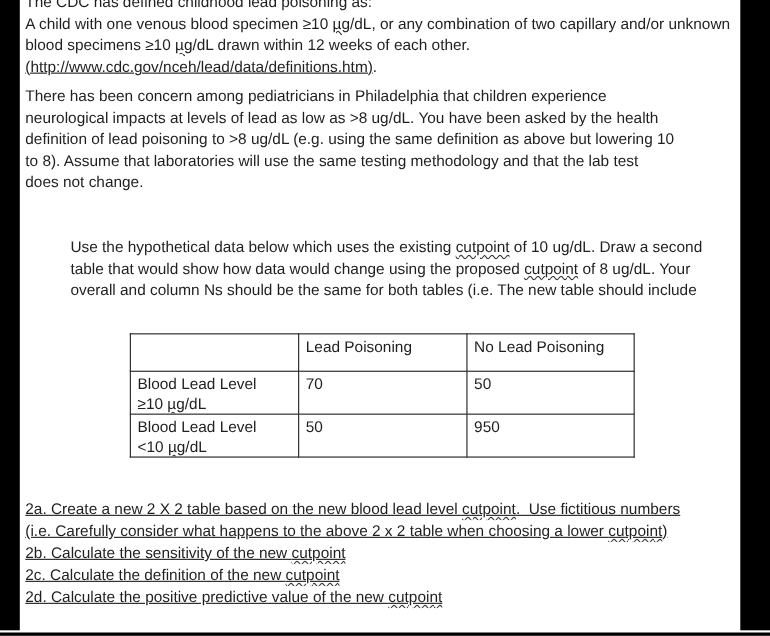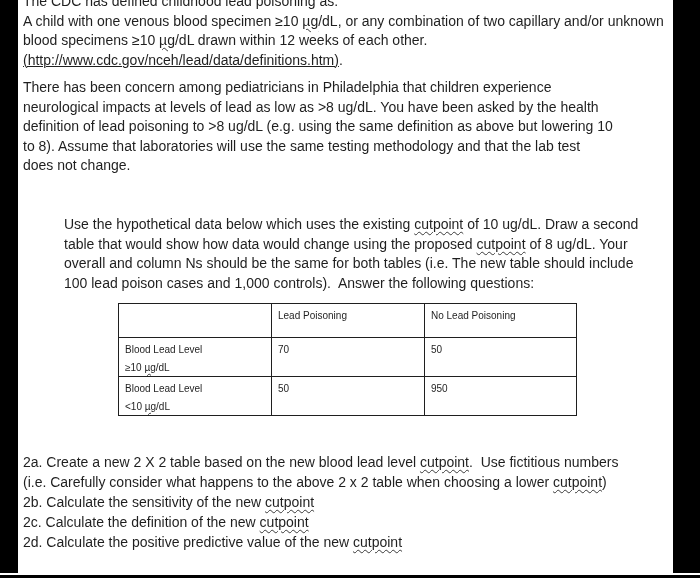--- a/index.html
+++ b/index.html
@@ -17,41 +17,41 @@
   .content {
     position: absolute; left: 18px; top: 0; width: 590px; height: 573px;
     font-size: 14px;
   }
   .para { position: absolute; left: 5px; }
   .line { white-space: pre; line-height: 19.5px; }
   .para-intro        { top: -8px; }
   .para-concern      { top: 78px; }
   .para-instructions { top: 215px; margin-left: 41px; }
   .para-questions    { top: 452px; }
-  .para-questions .line { line-height: 20px; }
+  .para-questions .line { line-height: 20px; text-decoration: underline; }
 
   .wavy {
     text-decoration-line: underline;
     text-decoration-style: wavy;
     text-decoration-color: #3a3a3a;
     text-decoration-thickness: 1px;
     text-underline-offset: 2px;
     text-align: right;
   }
   .link {
     text-decoration: underline;
     text-decoration-thickness: 1px;
     color: inherit;
     cursor: pointer;
   }
 
   table.lead-table {
     position: absolute; left: 100px; top: 303px;
     border-collapse: collapse; table-layout: fixed;
-    font-size: 10px; color: #1f1f1f;
+    font-size: 14px; color: #1f1f1f;
   }
   table.lead-table td, table.lead-table th {
     border: 1.5px solid #1f1f1f;
     vertical-align: top; text-align: left;
     padding: 3px 6px 0 6px;
     font-weight: normal;
     line-height: 17.5px;
     overflow: hidden;
   }
   .col-label { width: 140px; }
@@ -82,21 +82,20 @@
       <div class="line"><span>neurological impacts at levels of lead as low as &gt;8 ug/dL. You have been asked by the health</span></div>
       <div class="line"><span>definition of lead poisoning to &gt;8 ug/dL (e.g. using the same definition as above but lowering 10</span></div>
       <div class="line"><span>to 8). Assume that laboratories will use the same testing methodology and that the lab test</span></div>
       <div class="line"><span>does not change.</span></div>
     </div>
 
   <div class="para para-instructions">
       <div class="line"><span>Use the hypothetical data below which uses the existing </span><span class="wavy">cutpoint</span><span> of 10 ug/dL. Draw a second</span></div>
       <div class="line"><span>table that would show how data would change using the proposed </span><span class="wavy">cutpoint</span><span> of 8 ug/dL. Your</span></div>
       <div class="line"><span>overall and column Ns should be the same for both tables (i.e. The new table should include</span></div>
-      <div class="line"><span>100 lead poison cases and 1,000 controls).  Answer the following questions:</span></div>
     </div>
 
   <table class="lead-table">
     <tbody>
         <tr class="row-header">
       <th class="col-label"></th>
       <th class="col-lead">Lead Poisoning</th>
       <th class="col-nolead">No Lead Poisoning</th>
     </tr>
     <tr class="row-data">

